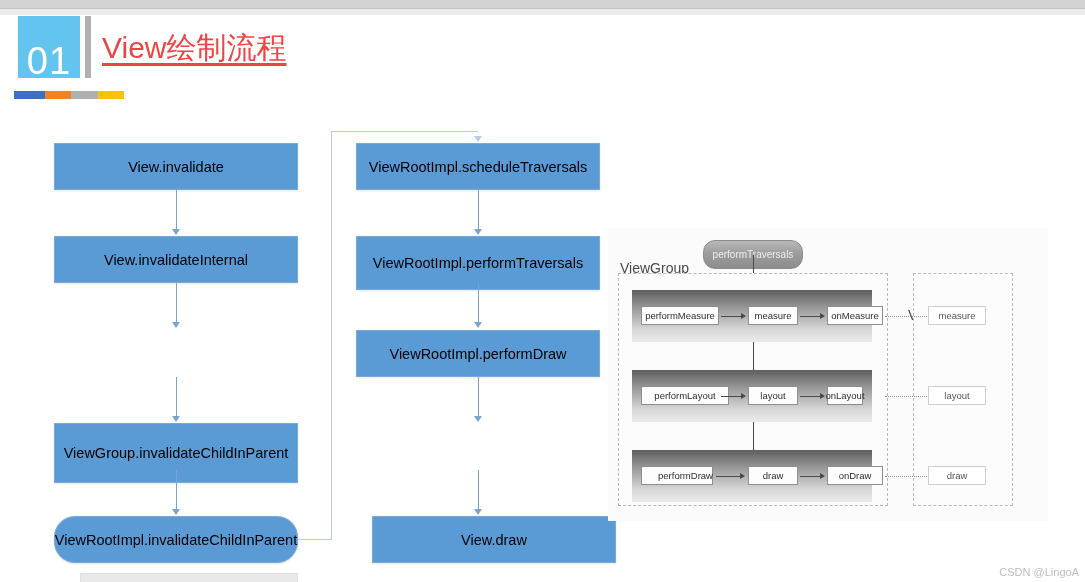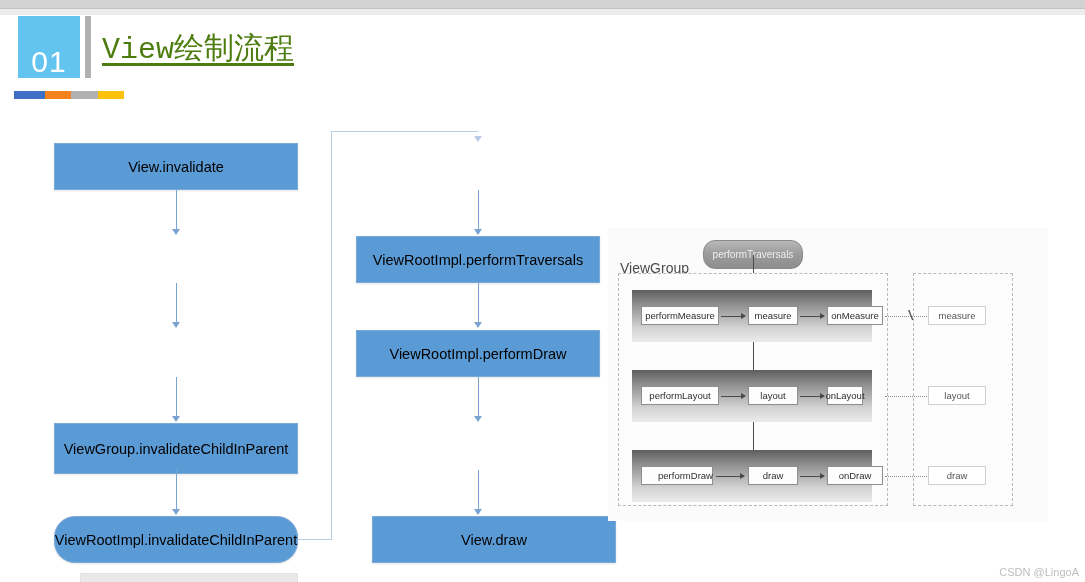--- a/index.html
+++ b/index.html
@@ -37,40 +37,40 @@
     position: absolute;
     left: 18px; top: 16px;
     width: 62px; height: 62px;
     background: #62c4ef;
     display: flex;
     align-items: center;
     justify-content: center;
   }
   .badge-num {
     color: #ffffff;
-    font-size: 30px;
+    font-size: 38px;
     letter-spacing: 1px;
     font-family: "Liberation Sans", sans-serif;
     margin-top: 29px;
   }
   .badge-bar {
     position: absolute;
     left: 85px; top: 16px;
     width: 6px; height: 62px;
     background: #b0b0b0;
   }
   .slide-title {
     position: absolute;
     left: 102px; top: 28px;
     font-size: 30px;
-    color: #4d7c0f;
+    color: #ef4444;
     text-decoration: underline;
     text-underline-offset: 5px;
     white-space: nowrap;
-    font-family: Liberation Mono, monospace;
+    font-family: Liberation Sans, sans-serif;
   }
   .color-strip {
     position: absolute;
     left: 14px; top: 91px;
     width: 110px; height: 8px;
     display: flex;
   }
   .color-strip span { display:block; height:100%; }
   .cs-blue   { width: 28%; background: #3d6fc4; }
   .cs-orange { width: 24%; background: #f4821f; }
@@ -230,43 +230,45 @@
     <span class="cs-blue"></span>
     <span class="cs-orange"></span>
     <span class="cs-gray"></span>
     <span class="cs-yellow"></span>
   </div>
 
   <div class="flow-box" style="left:54px; top:143px; width:244px; height:47px;">View.invalidate</div>
   <div class="arrow-v" style="left:176px; top:190px; height:40px;"></div>
   <div class="arrow-head" style="left:172px; top:229px;"></div>
 
+  <div class="flow-box" style="left:54px; top:236px; width:244px; height:47px;">View.invalidateInternal</div>
   <div class="arrow-v" style="left:176px; top:283px; height:40px;"></div>
   <div class="arrow-head" style="left:172px; top:322px;"></div>
 
   <div class="arrow-v" style="left:176px; top:377px; height:40px;"></div>
   <div class="arrow-head" style="left:172px; top:416px;"></div>
 
-  <div class="flow-box" style="left:54px; top:423px; width:244px; height:51px;">ViewGroup.invalidateChildInParent</div>
+  <div class="flow-box" style="left:54px; top:423px; width:244px; height:60px;">ViewGroup.invalidateChildInParent</div>
   <div class="arrow-v" style="left:176px; top:470px; height:40px;"></div>
   <div class="arrow-head" style="left:172px; top:509px;"></div>
 
   <div class="flow-box" style="left:54px; top:516px; width:244px; height:47px;border-radius:21px;">ViewRootImpl.invalidateChildInParent</div>
 
   <div class="flow-box ghost" style="left:80px; top:573px; width:218px; height:18px;"></div>
 
   <div class="conn-line" style="left:298px; top:539px; width:34px; height:1px;"></div>
   <div class="conn-line" style="left:331px; top:131px; width:1px; height:409px;"></div>
   <div class="conn-line" style="left:331px; top:131px; width:147px; height:1px;"></div>
   <div class="arrow-head" style="left:474px; top:136px; border-top-color:#b8cce8;"></div>
 
+  <div class="flow-box" style="left:356px; top:143px; width:244px; height:47px;">ViewRootImpl.scheduleTraversals</div>
   <div class="arrow-v" style="left:478px; top:190px; height:40px;"></div>
   <div class="arrow-head" style="left:474px; top:229px;"></div>
 
-  <div class="flow-box" style="left:356px; top:236px; width:244px; height:47px;">ViewRootImpl.performTraversals</div>
+  <div class="flow-box" style="left:356px; top:236px; width:244px; height:54px;">ViewRootImpl.performTraversals</div>
   <div class="arrow-v" style="left:478px; top:283px; height:40px;"></div>
   <div class="arrow-head" style="left:474px; top:322px;"></div>
 
   <div class="flow-box" style="left:356px; top:330px; width:244px; height:47px;">ViewRootImpl.performDraw</div>
   <div class="arrow-v" style="left:478px; top:377px; height:40px;"></div>
   <div class="arrow-head" style="left:474px; top:416px;"></div>
 
   <div class="arrow-v" style="left:478px; top:470px; height:40px;"></div>
   <div class="arrow-head" style="left:474px; top:509px;"></div>
 
@@ -288,21 +290,21 @@
     <div class="ref-arrow" style="left:113px; top:88px; width:24px;"></div>
     <div class="ref-box" style="left:140px; top:78px; width:50px;">measure</div>
     <div class="ref-arrow" style="left:192px; top:88px; width:24px;"></div>
     <div class="ref-box" style="left:219px; top:78px; width:56px;">onMeasure</div>
     <div class="ref-dotted" style="left:277px; top:88px; width:58px;"></div>
     <div class="ref-box light" style="left:320px; top:78px; width:58px;">measure</div>
 
     <div class="ref-arrow-v" style="left:145px; top:114px; height:42px;"></div>
 
     <div class="band" style="left:24px; top:142px; width:240px; height:52px;"></div>
-    <div class="ref-box" style="left:33px; top:158px; width:78px;">performLayout</div>
+    <div class="ref-box" style="left:33px; top:158px; width:88px;">performLayout</div>
     <div class="ref-arrow" style="left:113px; top:168px; width:24px;"></div>
     <div class="ref-box" style="left:140px; top:158px; width:50px;">layout</div>
     <div class="ref-arrow" style="left:192px; top:168px; width:24px;"></div>
     <div class="ref-box" style="left:219px; top:158px; width:36px;">onLayout</div>
     <div class="ref-dotted" style="left:277px; top:168px; width:58px;"></div>
     <div class="ref-box light" style="left:320px; top:158px; width:58px;">layout</div>
 
     <div class="ref-arrow-v" style="left:145px; top:194px; height:42px;"></div>
 
     <div class="band" style="left:24px; top:222px; width:240px; height:52px;"></div>

